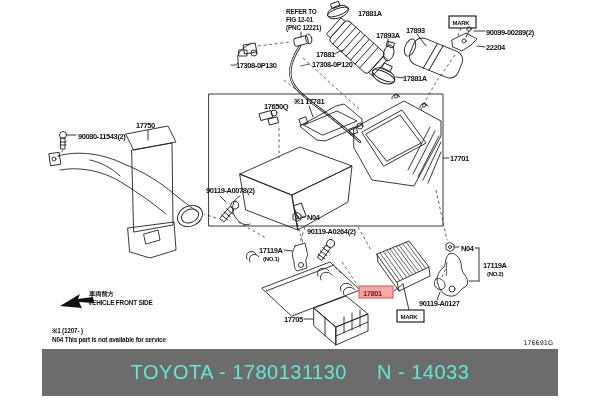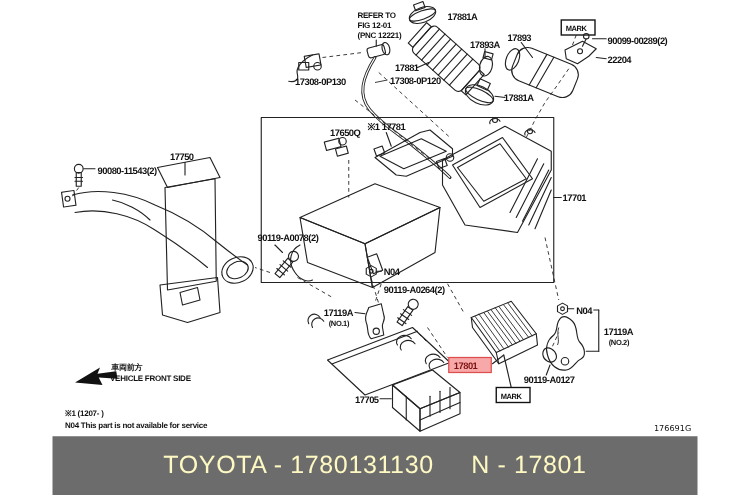--- a/index.html
+++ b/index.html
@@ -11,21 +11,21 @@
   .fw{fill:#fff;stroke:#222;stroke-width:.9;stroke-linejoin:round;}
   .dash{fill:none;stroke:#222;stroke-width:.7;stroke-dasharray:3 2.6;}
   .lbl{font:bold 7.5px "Liberation Sans",sans-serif;fill:#111;letter-spacing:-.4px;}
   .lbl-s{font:bold 6px "Liberation Sans",sans-serif;fill:#111;letter-spacing:-.3px;}
   .note{font:bold 6.4px "Liberation Sans",sans-serif;fill:#111;letter-spacing:-.2px;}
   .figc{font:6.5px "DejaVu Sans",sans-serif;fill:#111;}
   .markbox{fill:#fff;stroke:#111;stroke-width:1.1;}
   .hl-txt{font:bold 7.5px "Liberation Sans",sans-serif;letter-spacing:-.4px;}
   .banner{position:absolute;left:42px;top:349px;width:516px;height:47px;background:#6c6c6c;
           display:flex;align-items:center;justify-content:center;gap:30px;}
-  .banner span{color:#fef9c3;font-size:20px;letter-spacing:.5px;white-space:pre;}
+  .banner span{color:#5eead4;font-size:20px;letter-spacing:.5px;white-space:pre;}
 </style>
 </head>
 <body>
 
 <svg width="600" height="348" viewBox="0 0 600 348">
 
   <g>
 
     <g class="ln" transform="rotate(-20 338 12)">
       <ellipse cx="338" cy="12" rx="11" ry="6"></ellipse>
@@ -303,14 +303,14 @@
 
   <text class="note" x="89" y="296">車両前方</text>
   <text class="note" x="88" y="305">VEHICLE FRONT SIDE</text>
   <text class="note" x="52" y="333">※1 (1207-        )</text>
   <text class="note" x="52" y="342">N04 This part is not available for service</text>
   <text class="figc" x="553" y="345" text-anchor="end">176691G</text>
 </svg>
 
 <div class="banner">
   <span>TOYOTA - 1780131130</span>
-  <span>N - 17801</span>
+  <span>N - 14033</span>
 </div>
 
 </body></html>

